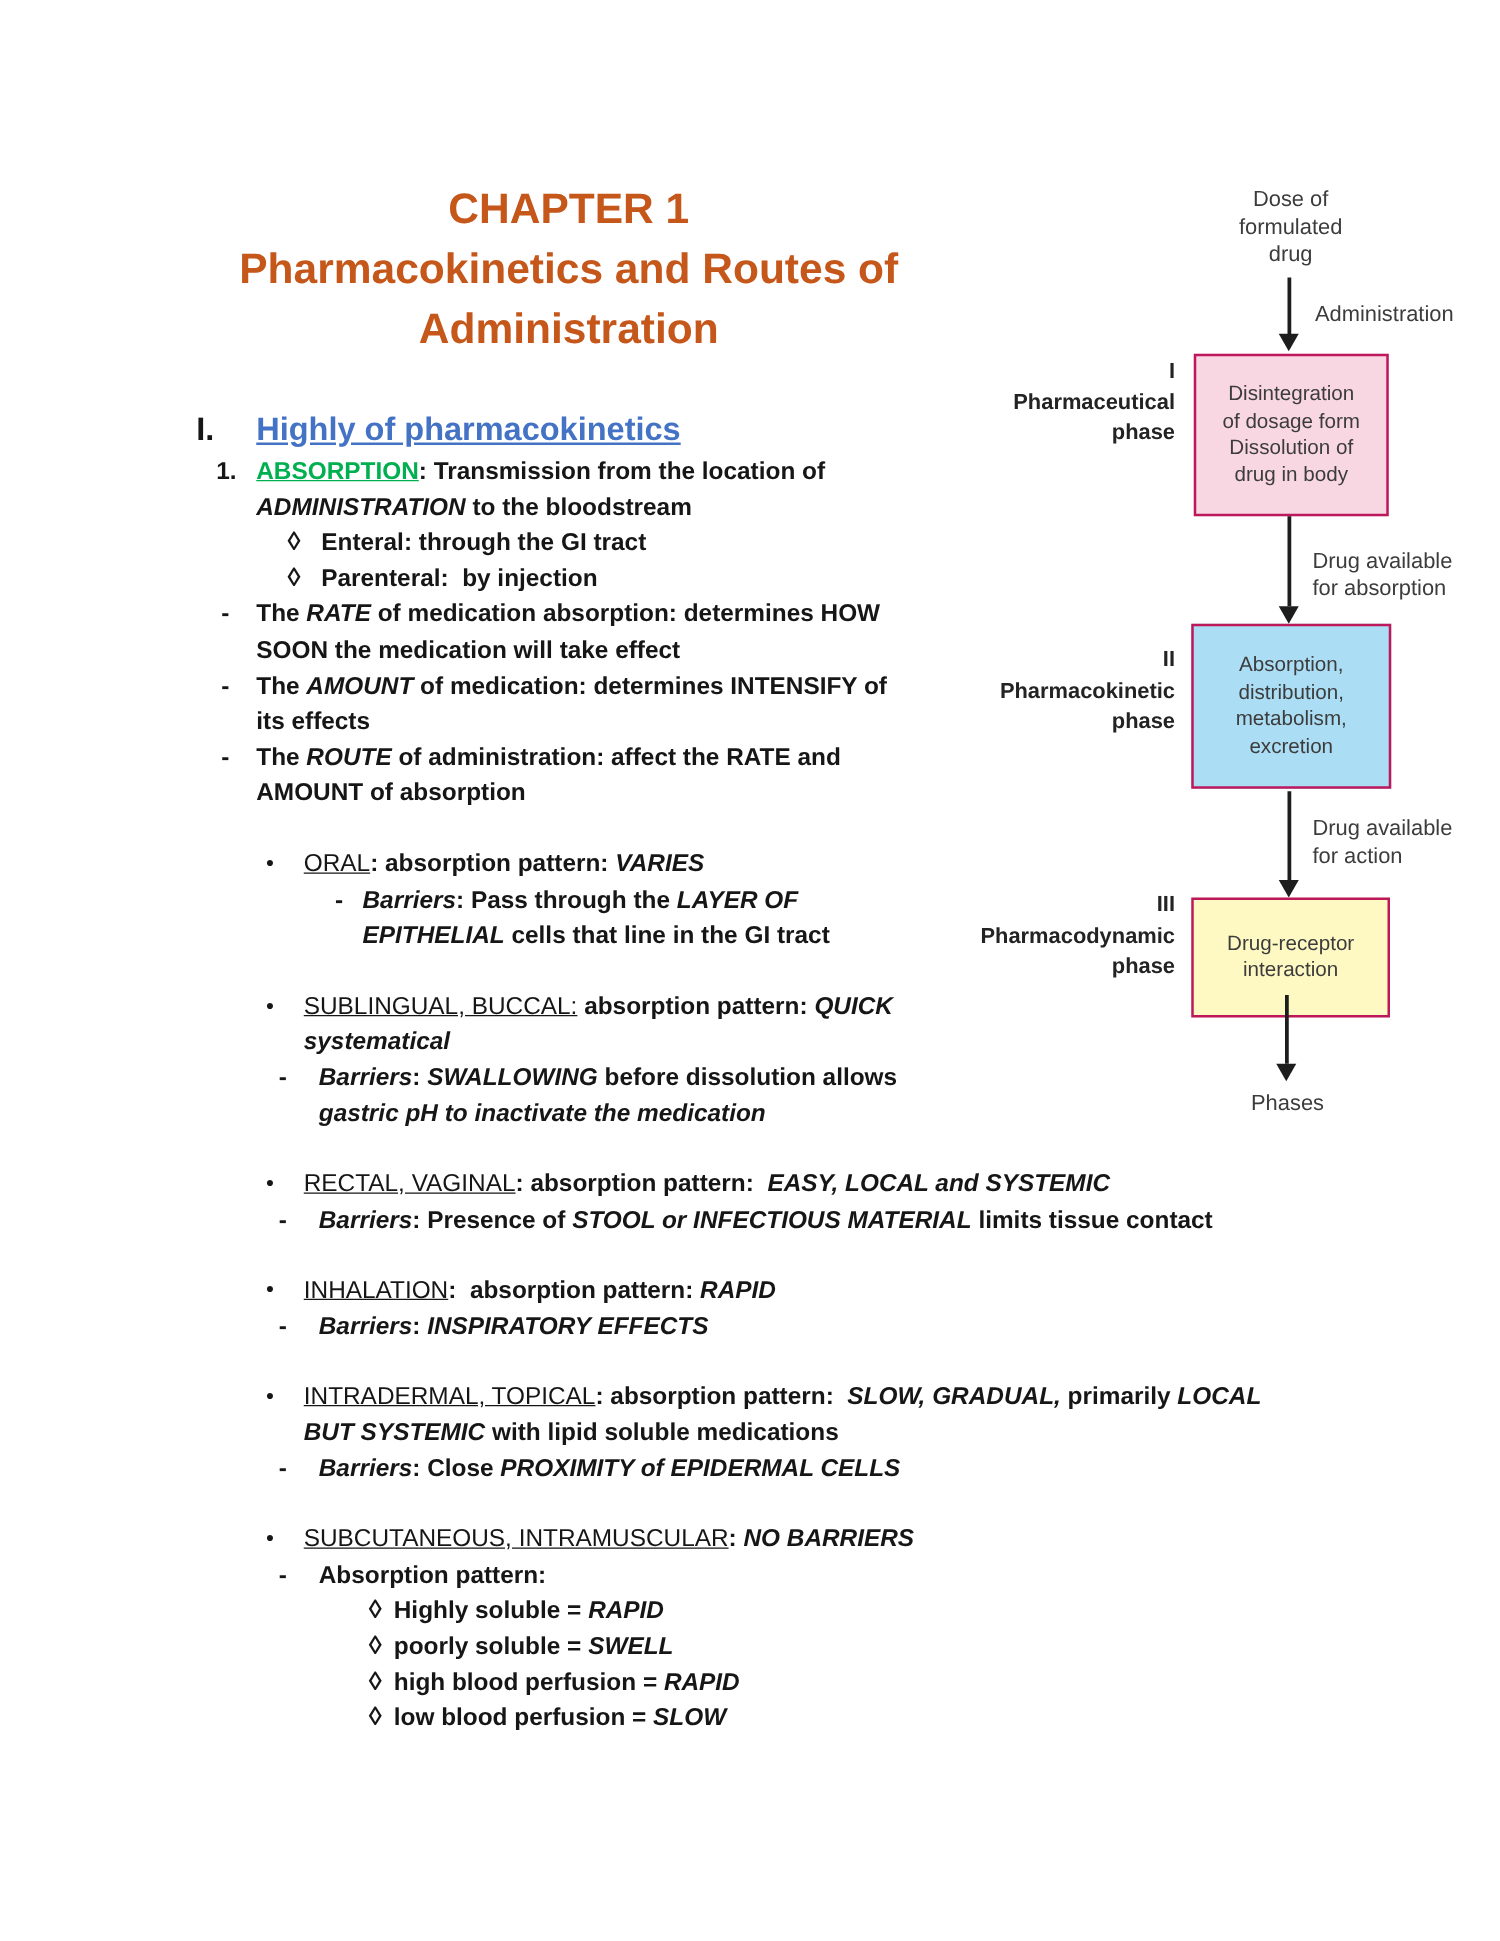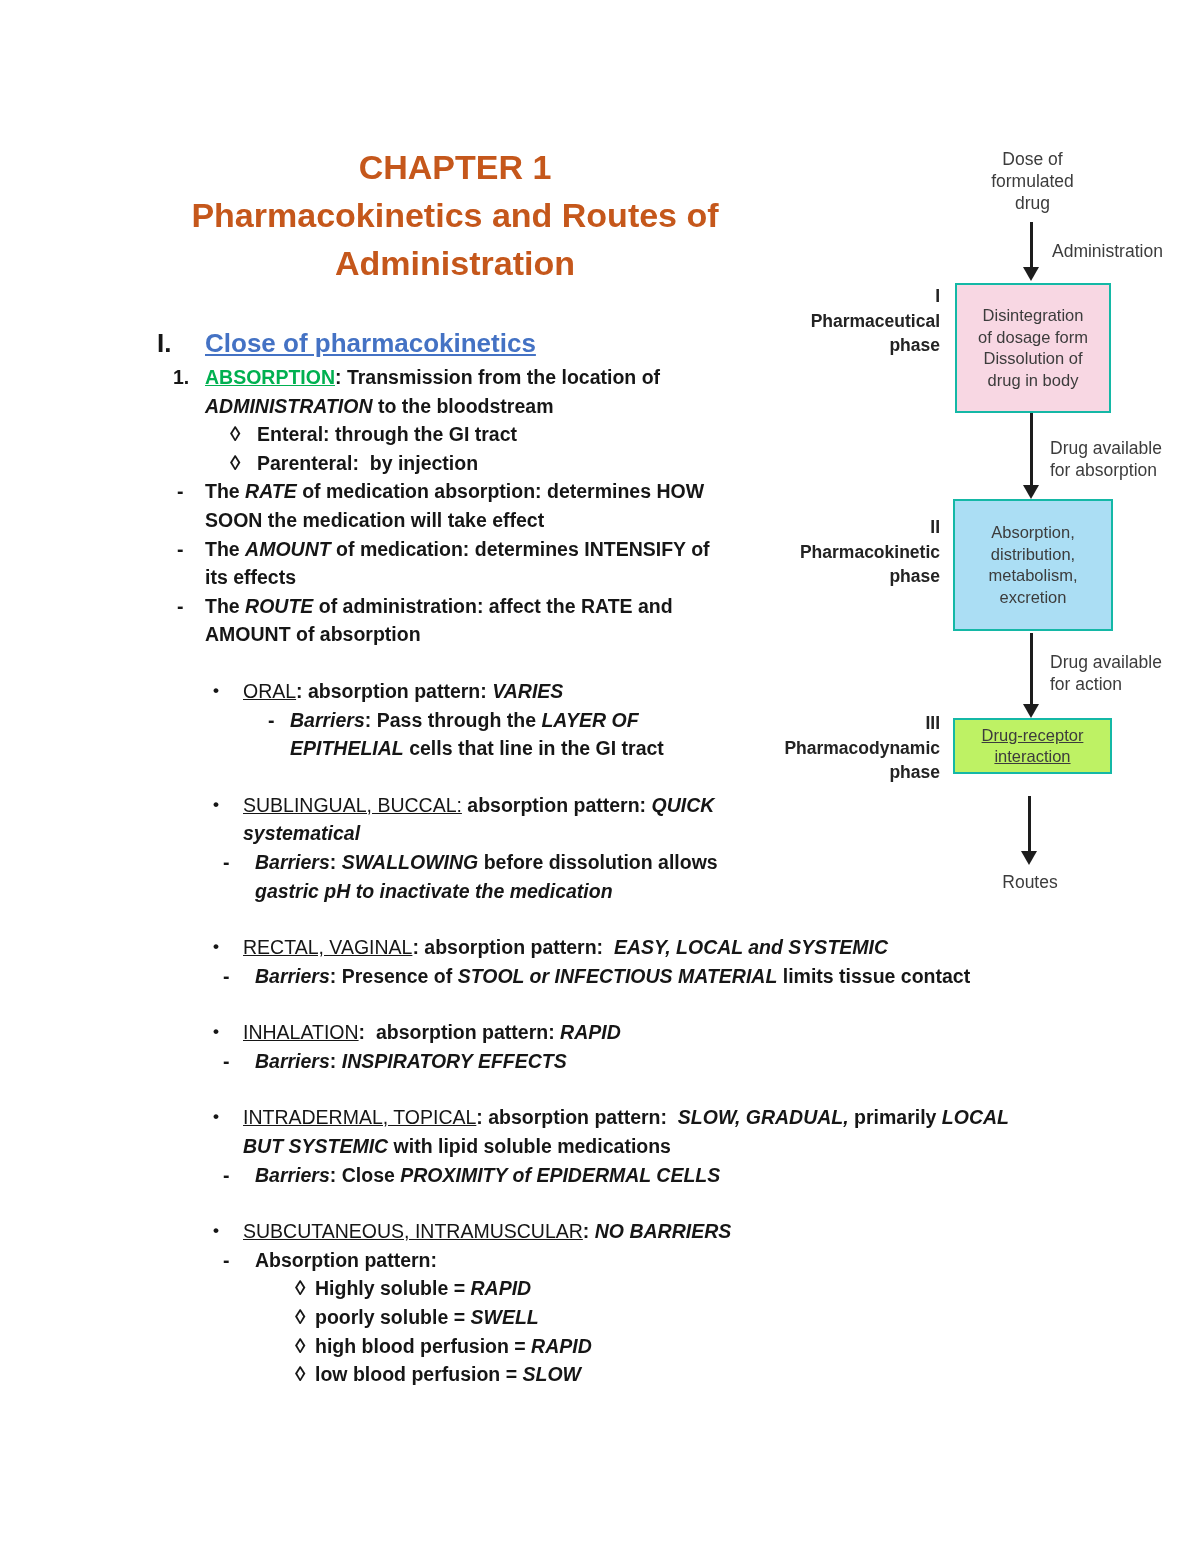--- a/index.html
+++ b/index.html
@@ -39,41 +39,41 @@
   .r-gu { font-weight:700; text-decoration:underline; color:var(--absorption-green,#00b050); }
   .r-hblue { font-weight:700; text-decoration:underline; color:var(--heading-blue,#4472c4); }
   
   .diagram { position:absolute; left:0; top:0; width:1200px; height:950px;
              font-size:17.5px; color:#3c3c3c; }
   .flow-label { position:absolute; line-height:22px; }
   .center { text-align:center; }
   .phase-label { position:absolute; width:240px; text-align:right; font-weight:700;
                  color:#232323; line-height:24.5px; }
   .phase-label span { display:block; }
-  .pbox { position:absolute; border:2px solid #14b8a6; display:flex; flex-direction:column;
+  .pbox { position:absolute; border:2px solid #be185d; display:flex; flex-direction:column;
           justify-content:center; align-items:center; text-align:center;
           font-size:16.5px; line-height:21.5px; color:#3c3c3c; }
   .pbox span { display:block; }
   .aline { position:absolute; width:3px; background:#1d1d1d; }
   .ahead { position:absolute; width:0; height:0;
            border-left:8px solid transparent; border-right:8px solid transparent;
            border-top:14px solid #1d1d1d; }
 </style>
 </head>
 <body>
 
 <div class="doc-col">
   <div class="title">
     <span class="tline">CHAPTER 1</span>
     <span class="tline">Pharmacokinetics and Routes of</span>
     <span class="tline">Administration</span>
   </div>
   <div>
       <div class="sec sec-phases-heading">
-        <div class="ln heading"><span class="mk">I.</span><span class="tx"><span class="r-hblue">Close of pharmacokinetics</span></span></div>
+        <div class="ln heading"><span class="mk">I.</span><span class="tx"><span class="r-hblue">Highly of pharmacokinetics</span></span></div>
       </div>
       <div class="sec sec-absorption">
         <div class="ln num"><span class="mk">1.</span><span class="tx"><span class="r-gu">ABSORPTION</span><span class="r-b">: Transmission from the location of</span></span></div>
         <div class="ln cont1"><span class="tx"><span class="r-bi">ADMINISTRATION</span><span class="r-b"> to the bloodstream</span></span></div>
         <div class="ln dia1"><span class="mk">◊</span><span class="tx"><span class="r-b">Enteral: through the GI tract</span></span></div>
         <div class="ln dia1"><span class="mk">◊</span><span class="tx"><span class="r-b">Parenteral:  by injection</span></span></div>
         <div class="ln dash1"><span class="mk">-</span><span class="tx"><span class="r-b">The </span><span class="r-bi">RATE</span><span class="r-b"> of medication absorption: determines HOW</span></span></div>
         <div class="ln cont1"><span class="tx"><span class="r-b">SOON the medication will take effect</span></span></div>
         <div class="ln dash1"><span class="mk">-</span><span class="tx"><span class="r-b">The </span><span class="r-bi">AMOUNT</span><span class="r-b"> of medication: determines INTENSIFY of</span></span></div>
         <div class="ln cont1"><span class="tx"><span class="r-b">its effects</span></span></div>
@@ -163,21 +163,21 @@
   <div class="flow-label" style="left:1050px;top:651px;">
     <span style="display:block">Drug available</span>
     <span style="display:block">for action</span>
   </div>
 
   <div class="phase-label" style="left:700px;top:711px;">
     <span>III</span>
     <span>Pharmacodynamic</span>
     <span>phase</span>
   </div>
-  <div class="pbox" style="left: 953px; top: 718px; width: 159px; height: 56px; background: #bef264; text-decoration: underline;">
+  <div class="pbox" style="left: 953px; top: 718px; width: 159px; height: 96px; background: #fef9c3;">
     <span>Drug-receptor</span>
     <span>interaction</span>
   </div>
 
   <div class="aline" style="left:1028px;top:796px;height:55px;"></div>
   <div class="ahead" style="left:1021px;top:851px;"></div>
-  <div class="flow-label center" style="left:985px;top:871px;width:90px;position:absolute;">Routes</div>
+  <div class="flow-label center" style="left:985px;top:871px;width:90px;position:absolute;">Phases</div>
 </div>
 
 </body></html>

